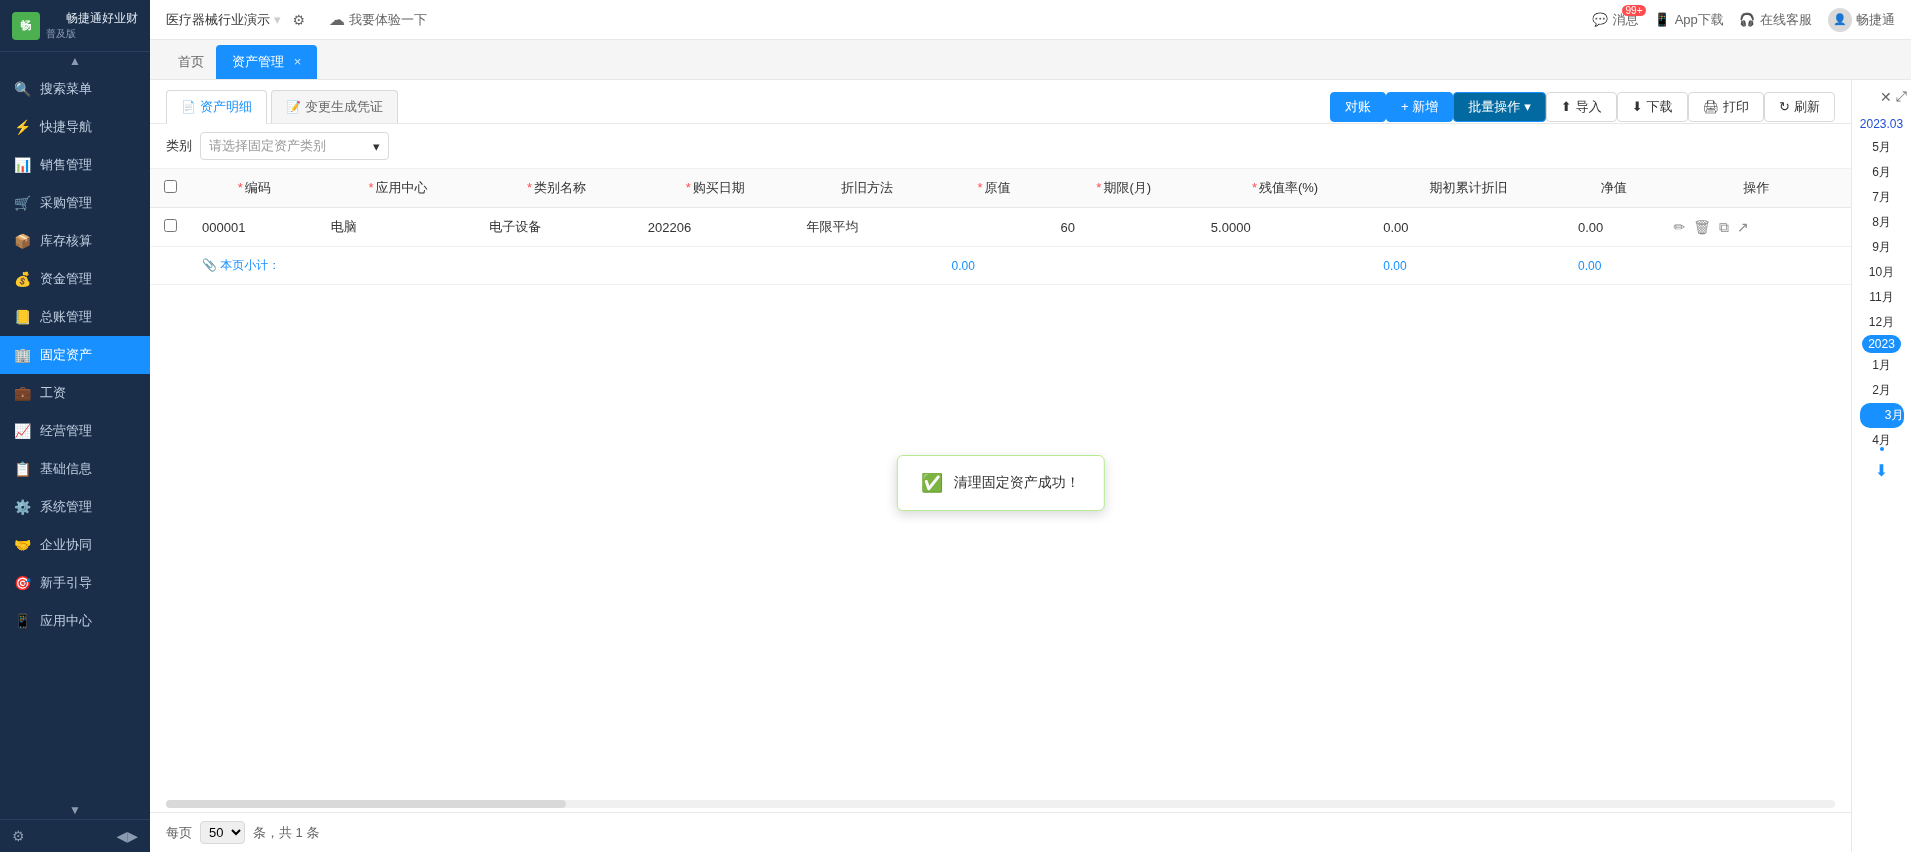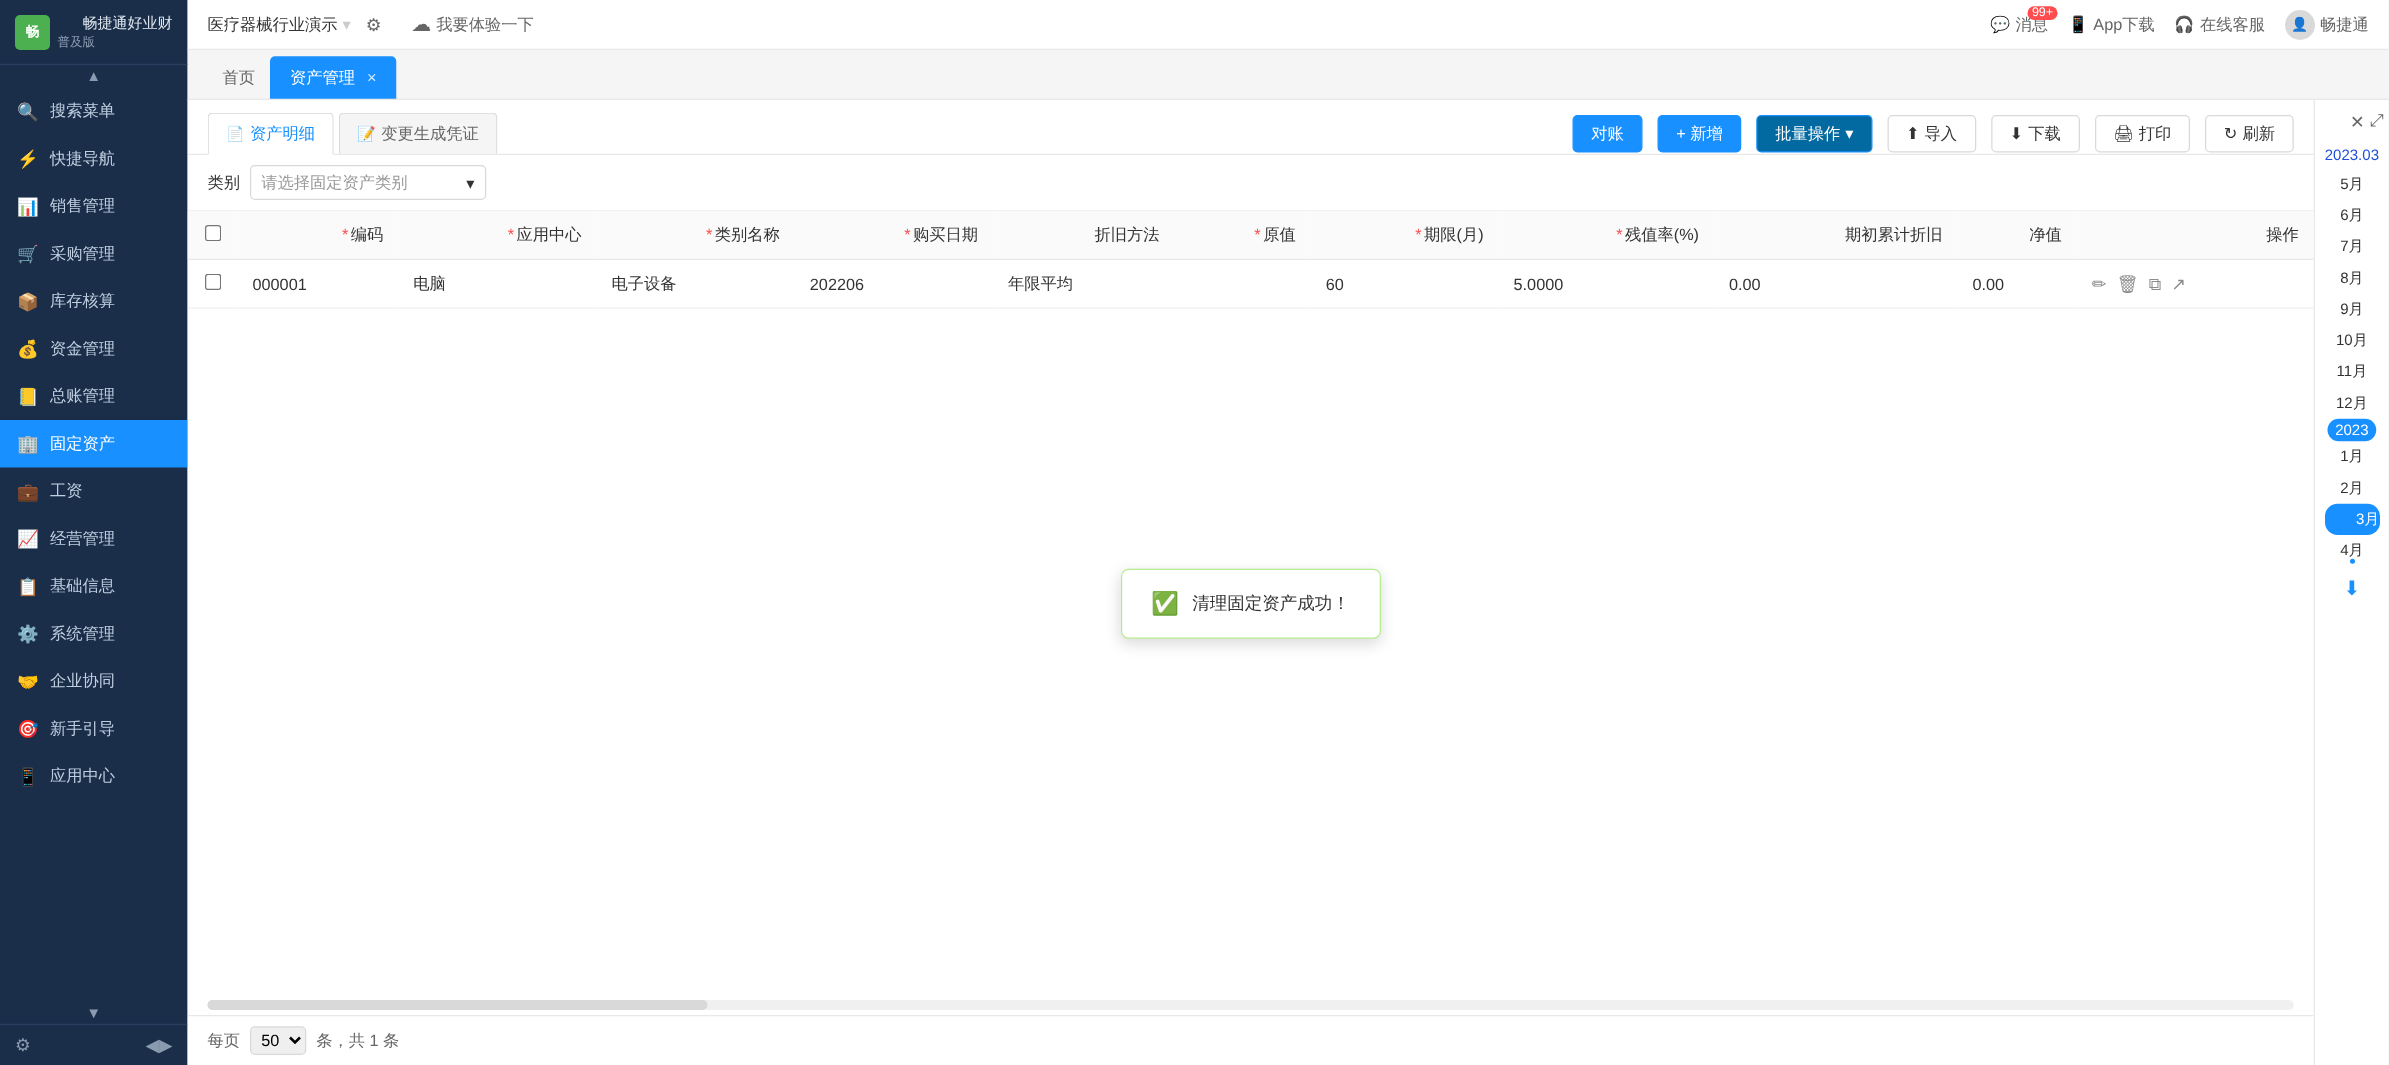--- a/index.html
+++ b/index.html
@@ -55,21 +55,21 @@
 
     
     .filter-row { display: flex; align-items: center; padding: 8px 16px; gap: 8px; border-bottom: 1px solid #f0f0f0; flex-shrink: 0; }
     .filter-label { font-size: 13px; color: #333; }
     .filter-select { display: flex; align-items: center; gap: 4px; border: 1px solid #d9d9d9; padding: 4px 8px; border-radius: 4px; min-width: 80px; cursor: pointer; font-size: 13px; color: #333; background: #fff; }
 
     
     .table-wrap { flex: 1; overflow: auto; padding: 0; position: relative; }
     table { width: 100%; border-collapse: collapse; font-size: 13px; }
     thead tr { background: #fafafa; }
-    th { padding: 10px 12px; text-align: right; color: #333; font-weight: 500; border-bottom: 1px solid #e8e8e8; white-space: nowrap; }
+    th { padding: 10px 12px; text-align: center; color: #333; font-weight: 500; border-bottom: 1px solid #e8e8e8; white-space: nowrap; }
     th .required { color: #ff4d4f; margin-right: 2px; }
     td { padding: 10px 12px; border-bottom: 1px solid #f0f0f0; color: #333; white-space: nowrap; }
     .checkbox-cell { width: 40px; text-align: center; }
     input[type=checkbox] { cursor: pointer; }
     .subtotal-row td { color: #1890ff; font-size: 12px; }
     .action-icons { display: flex; gap: 8px; color: #8c8c8c; }
     .action-icon { cursor: pointer; font-size: 14px; }
 
     
     .toast { position: absolute; top: 50%; left: 50%; transform: translate(-50%, -50%); background: #fff; border: 1px solid #b7eb8f; border-radius: 6px; padding: 16px 24px; display: flex; align-items: center; gap: 10px; box-shadow: 0 4px 12px rgba(0,0,0,0.15); z-index: 100; }
@@ -225,21 +225,21 @@
       <div class="subtabs">
         <div class="subtab active">
           <span class="subtab-icon">📄</span>
           <span>资产明细</span>
         </div>
         <div class="subtab">
           <span class="subtab-icon">📝</span>
           <span>变更生成凭证</span>
         </div>
 
-        <div style="margin-left:auto;display:flex;align-items:center;gap:12px;">
+        <div style="margin-left:auto;display:flex;align-items:center;gap:0;">
           <button class="btn btn-primary">对账</button>
           <button class="btn btn-primary">+ 新增</button>
           <button class="btn btn-batch" style="display:flex;align-items:center;gap:4px;">
             <span>批量操作</span>
             <span>▾</span>
           </button>
           <button class="btn" style="display:flex;align-items:center;gap:4px;">
             <span>⬆</span>
             <span>导入</span>
           </button>
@@ -303,20 +303,33 @@
               <td>0.00</td>
               <td>
                 <div class="action-icons">
                   <span class="action-icon">✏</span>
                   <span class="action-icon">🗑</span>
                   <span class="action-icon">⧉</span>
                   <span class="action-icon">↗</span>
                 </div>
               </td>
             </tr>
+            <tr class="subtotal-row">
+              <td></td>
+              <td colspan="5" style="color:#1890ff;font-size:12px;">
+                <span style="font-size:12px;">📎</span>
+                <span>本页小计：</span>
+              </td>
+              <td style="color:#1890ff;">0.00</td>
+              <td></td>
+              <td></td>
+              <td>0.00</td>
+              <td>0.00</td>
+              <td></td>
+            </tr>
           </tbody>
         </table>
 
         <div class="toast">
           <span class="toast-icon">✅</span>
           <span class="toast-text">清理固定资产成功！</span>
         </div>
       </div>
 
       <div class="scrollbar-horiz">

